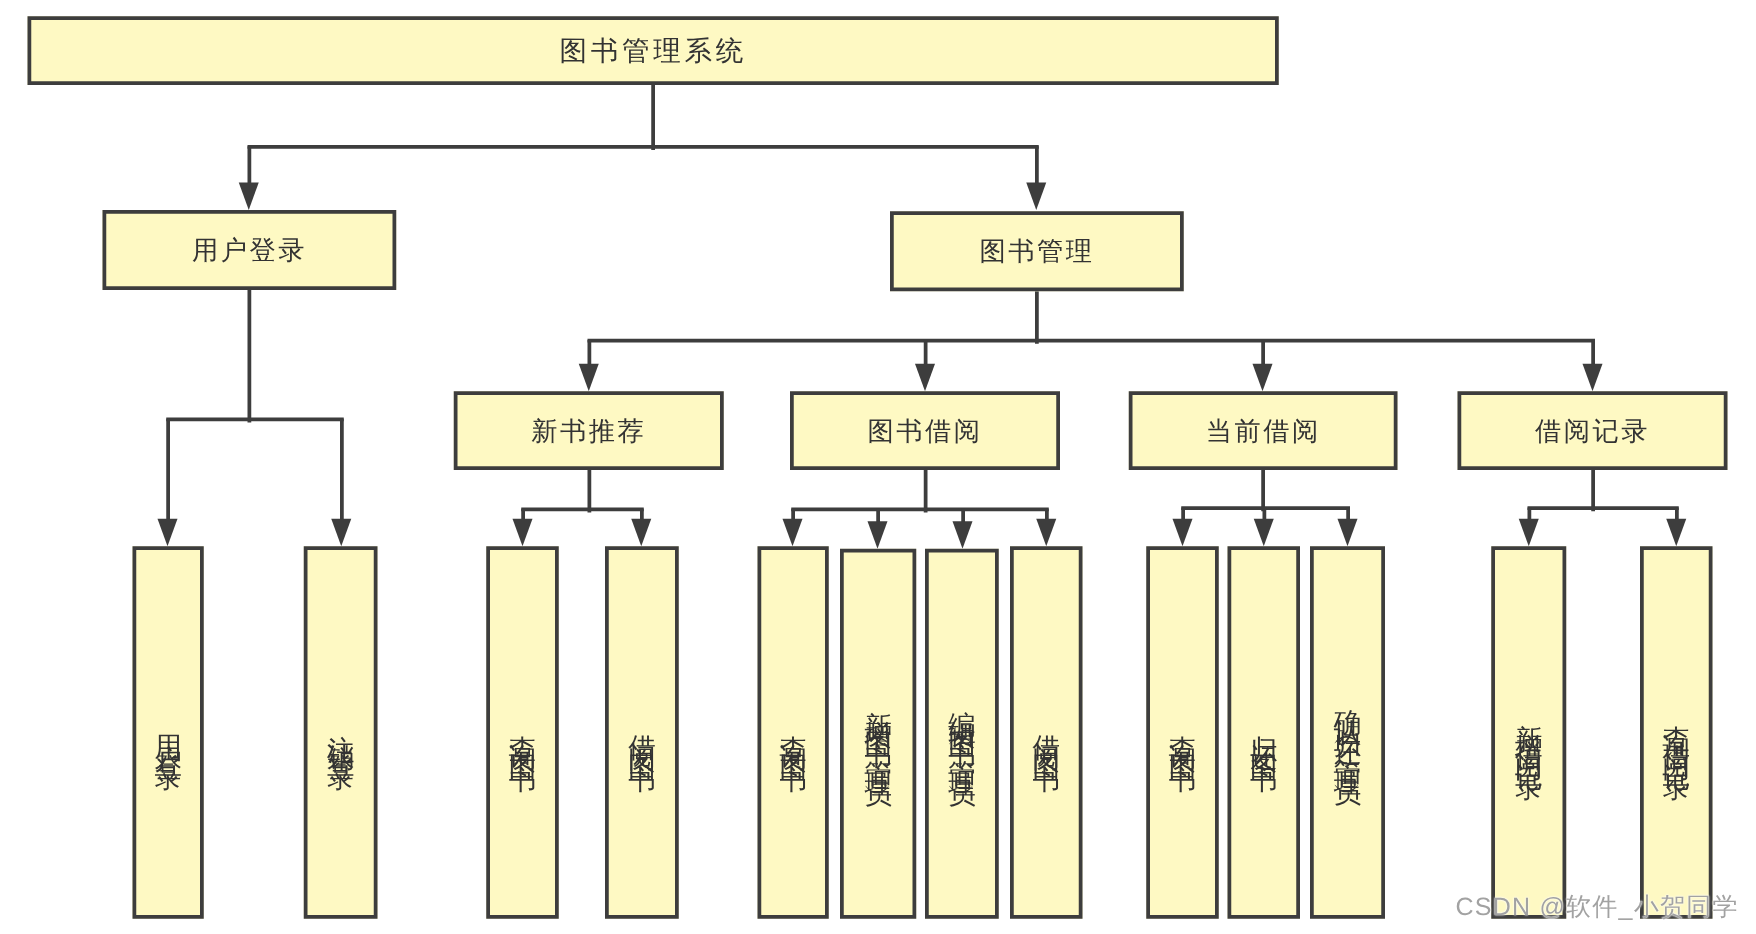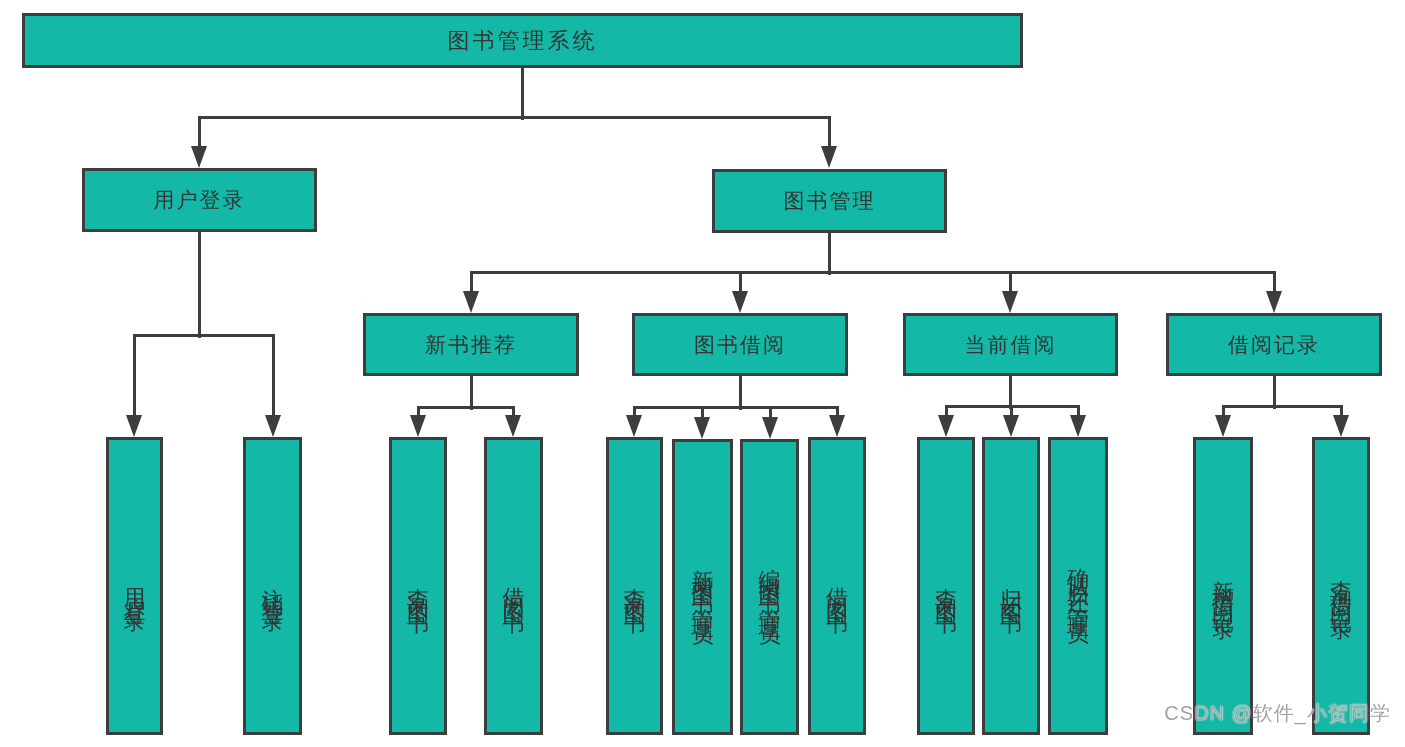--- a/index.html
+++ b/index.html
@@ -1,38 +1,38 @@
 <!DOCTYPE html>
 <html><head>
 <meta charset="utf-8">
 <style>
   html, body { margin:0; padding:0; background:#ffffff; }
   #stage {
     position:relative; width:1405px; height:747px; background:#ffffff;
     overflow:hidden; font-family:"Liberation Sans","DejaVu Sans",sans-serif;
   }
   .node {
-    position:absolute; box-sizing:border-box; background:#14b8a6;
+    position:absolute; box-sizing:border-box; background:#fef9c3;
     border:3px solid #701a75; color:#333333;
     display:flex; align-items:center; justify-content:center;text-align:right;
   }
   .node.h .label { font-size:21px; letter-spacing:2px; white-space:nowrap; }
   .node.root .label { font-size:22px; letter-spacing:3px; }
   .node.v .label {
     writing-mode:vertical-rl; text-orientation:mixed;
     font-size:22px; letter-spacing:8px; line-height:1.1;
   }
   .line { position:absolute; background:#3d3d3d; }
   .arrow {
     position:absolute; width:0; height:0;
     border-left:8px solid transparent; border-right:8px solid transparent;
     border-top:22px solid #3d3d3d;
   }
   .watermark {
-    position:absolute; right:14px; bottom:20px; z-index:6;
+    position:absolute; right:14px; bottom:8px; z-index:6;
     font-size:20px; color:#a2a2a2; letter-spacing:1px;
     text-shadow:0 0 2px #ffffff, 0 0 1px #ffffff; white-space:nowrap;
   }
 </style>
 </head>
 <body>
 
 <div id="stage">
 
 <div class="line" style="left: 520.5px; top: 68px; width: 3px; height: 52px; background: rgb(61, 61, 61);"></div>

